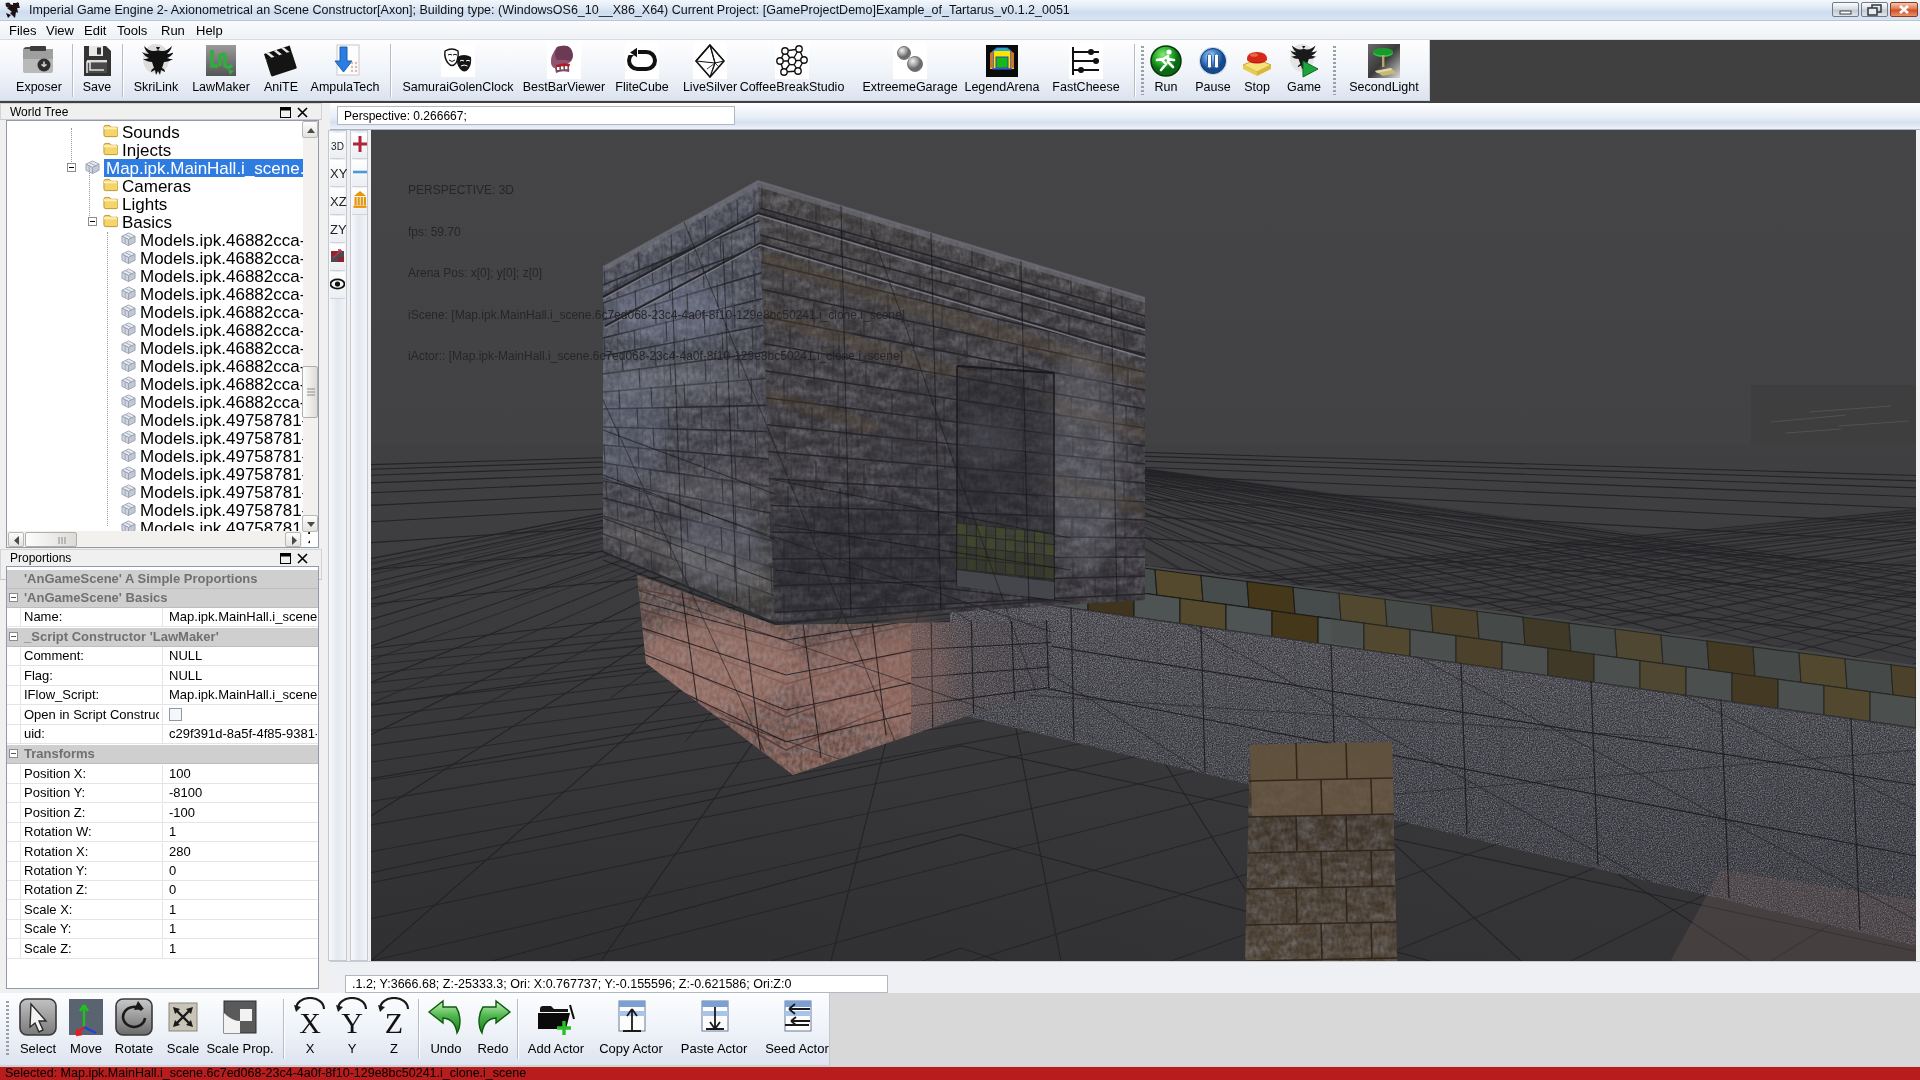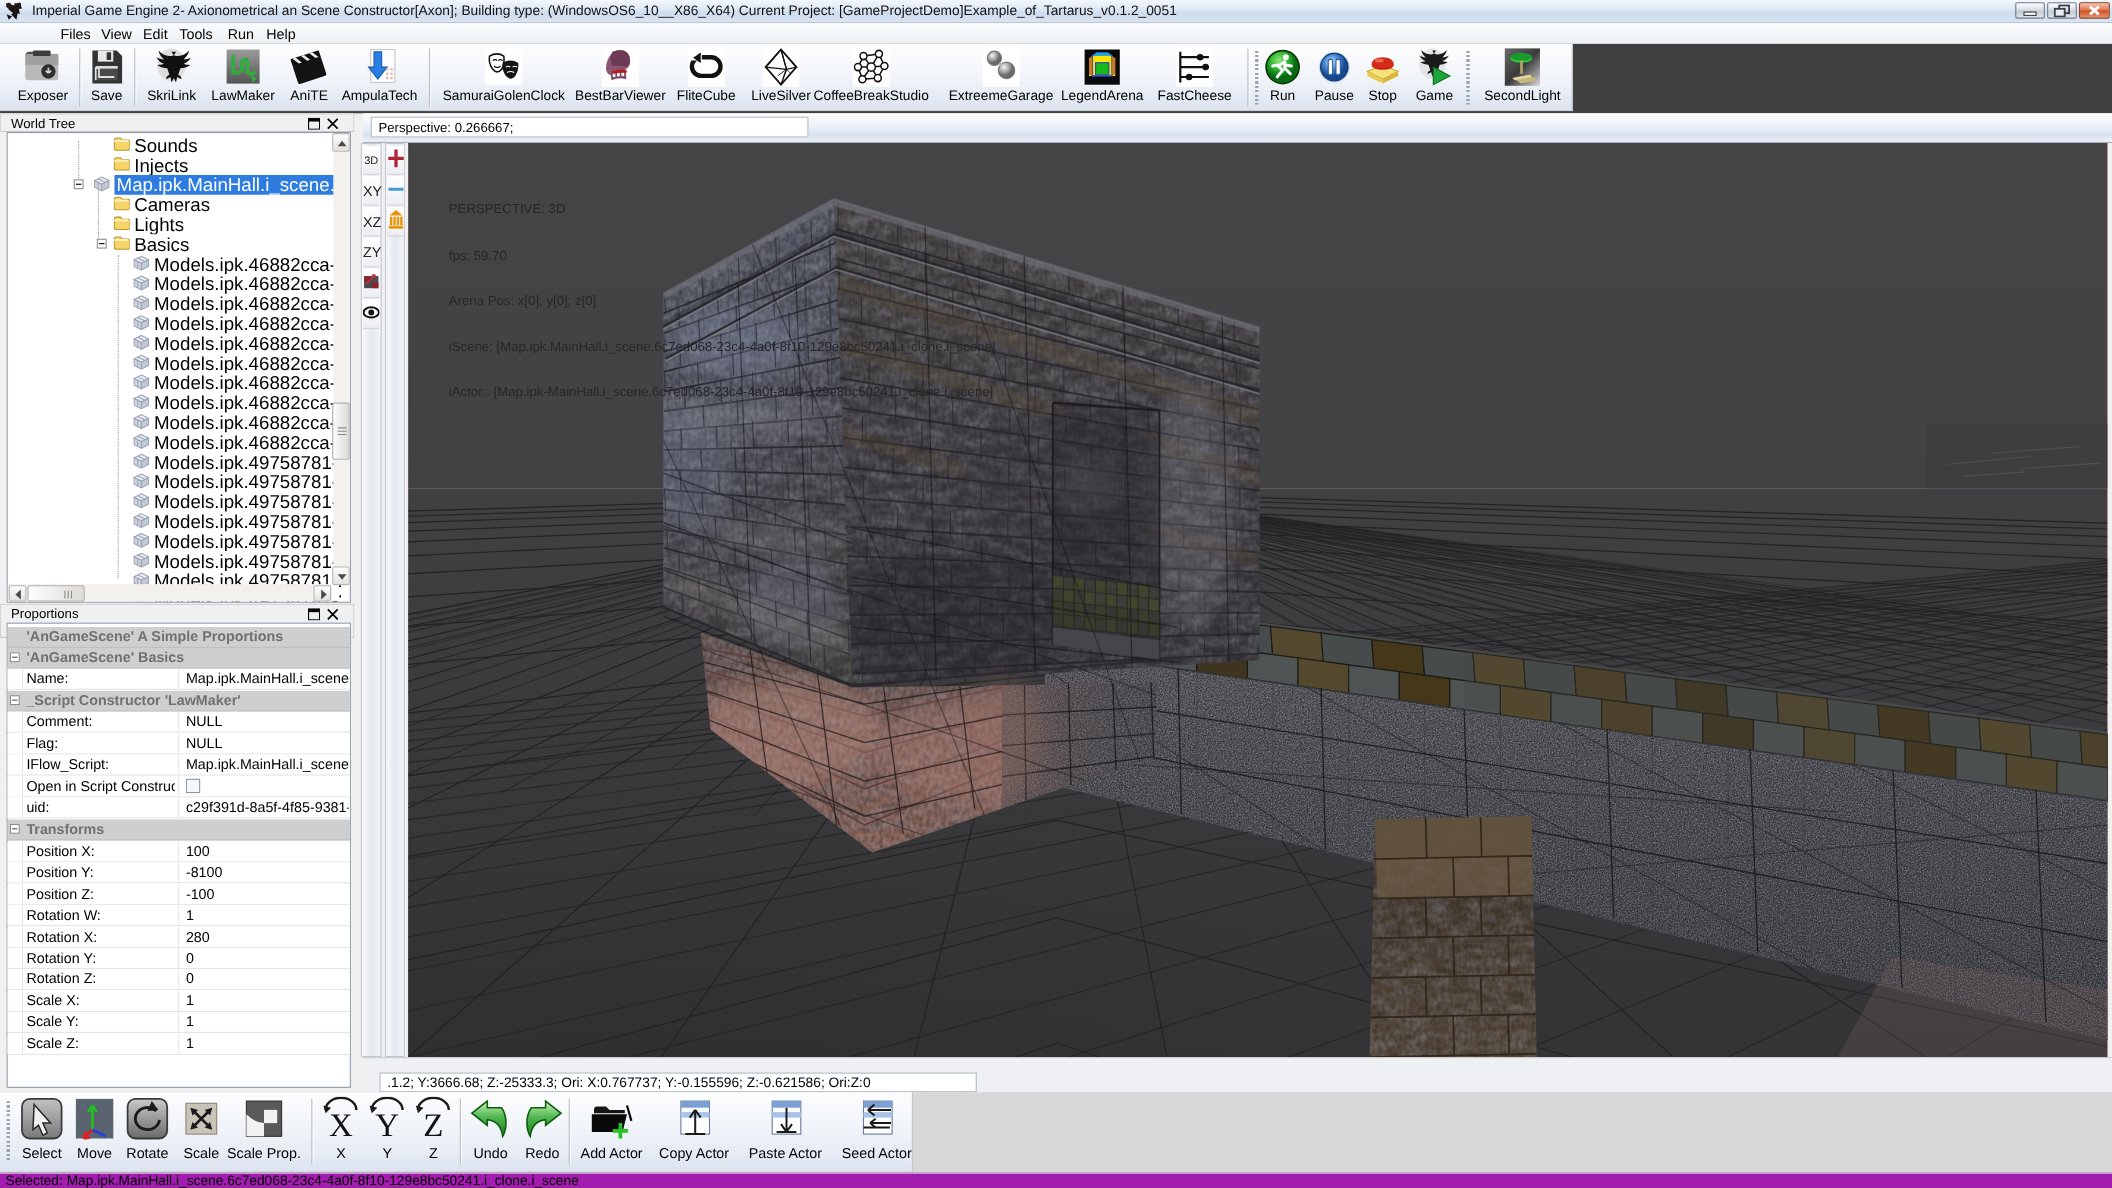--- a/index.html
+++ b/index.html
@@ -16,21 +16,21 @@
     background:linear-gradient(#fdfdfe, #d9dee5 45%, #c3cad4 55%, #dfe4ea); }
   .winbtn .glyph { position:absolute; left:0; top:0; right:0; bottom:0; }
   #btnmin { left:1832px; width:27px; }
   #btnmax { left:1861px; width:27px; }
   #btnclose { left:1890px; width:28px;
     background:linear-gradient(#f5c6b0, #e07a52 45%, #cf4f25 55%, #e8936d); border-color:#8c3a1e; }
 
   
   #menubar { left:0; top:21px; width:1920px; height:19px; background:linear-gradient(#fafbfc,#eef1f5);
     border-bottom:1px solid #d8dce2; font-size:13px; color:#000; }
-  #menubar span { position:absolute; top:2px;margin-left:46px; }
+  #menubar span { position:absolute; top:2px; }
 
   
   #toolbar { left:0; top:40px; width:1920px; height:63px; background:#404040; }
   #toolbarbody { position:absolute; left:0; top:0; width:1430px; height:61px;
     background:linear-gradient(#fefefe,#eef2f8 60%,#dbe3f0); border-right:1px solid #c9ccd2; border-bottom:1px solid #cdd0d6;}
   .tbtn { position:absolute; top:3px; text-align:center; font-size:12.5px; color:#000; white-space:nowrap; }
   .tbtn .ticon { display:block; margin:0 auto 1px auto; width:34px; height:36px; position:relative;}
   .tsep { position:absolute; top:4px; width:1px; height:53px; background:#b9bcc2; box-shadow:1px 0 0 #ffffff; }
   .tdots { position:absolute; top:6px; width:3px; height:49px;
      background:repeating-linear-gradient(#9aa0a8 0 2px, transparent 2px 4px); }
@@ -78,33 +78,33 @@
   .minicol { background:linear-gradient(90deg,#f8f9fb,#e4e8ef 50%,#f2f4f8); border:1px solid #c2c8d2; }
   #minicol1 { left:328px; top:130px; width:19px; height:831px; }
   #minicol2 { left:350px; top:130px; width:18px; height:831px; }
   .minibtn { position:absolute; left:1px; width:15px; text-align:center; font-size:13px; color:#222;
      background:linear-gradient(#ffffff,#eceef2); border-bottom:1px solid #d0d4da; }
   #vp-botstrip { left:330px; top:961px; width:1590px; height:32px; background:#eef0f3; border-top:1px solid #c8ccd2;}
   #coordfield { position:absolute; left:15px; top:13px; width:543px; height:18px; background:#fff;
      border:1px solid #b0b8c4; font-size:12.5px; color:#000; padding:1px 0 0 6px; white-space:nowrap; overflow:hidden;}
 
   
-  #scene { left:371px; top:130px; width:1545px; height:831px; background:#fca5a5; }
+  #scene { left:371px; top:130px; width:1545px; height:831px; background:#f0abfc; }
   #scene svg { position:absolute; left:0; top:0; }
 
   
   #btoolbar { left:0; top:993px; width:1920px; height:75px; background:#d8d8d8; }
   #btoolbody { position:absolute; left:0; top:0; width:830px; height:73px;
     background:linear-gradient(#fcfdfe,#eef2f8 55%,#dde4f0); border-right:1px solid #c4c7cc; border-bottom:1px solid #cdd0d6; }
   .bbtn { position:absolute; top:4px; text-align:center; font-size:13px; color:#000; white-space:nowrap; }
   .bbtn .bicon { display:block; margin:0 auto 2px auto; width:40px; height:42px; position:relative; }
   .bsep { position:absolute; top:6px; width:1px; height:60px; background:#b9bcc2; box-shadow:1px 0 0 #ffffff; }
 
   
-  #statusbar { left:0; top:1066px; width:1920px; height:14px; background:#a21caf; border-top:1px solid #cfcfcf;
+  #statusbar { left:0; top:1066px; width:1920px; height:14px; background:#b91c1c; border-top:1px solid #cfcfcf;
      font-size:12.5px; color:#000; overflow:hidden; }
   #statusbar span { position:absolute; left:5px; top:0px; line-height:13px; }
 </style>
 </head>
 <body>
 <div id="win">
 
   <div class="abs" id="titlebar">
     <svg class="abs" style="left:3px;top:1px" width="20" height="19" viewBox="0 0 20 19">
       <path d="M2 2 L6 6 L4 7 L9 11 L7 12 L12 17 L13 11 L15 12 L14 6 L17 7 L15 1 L10 4 Z" fill="#1a1212"></path>

